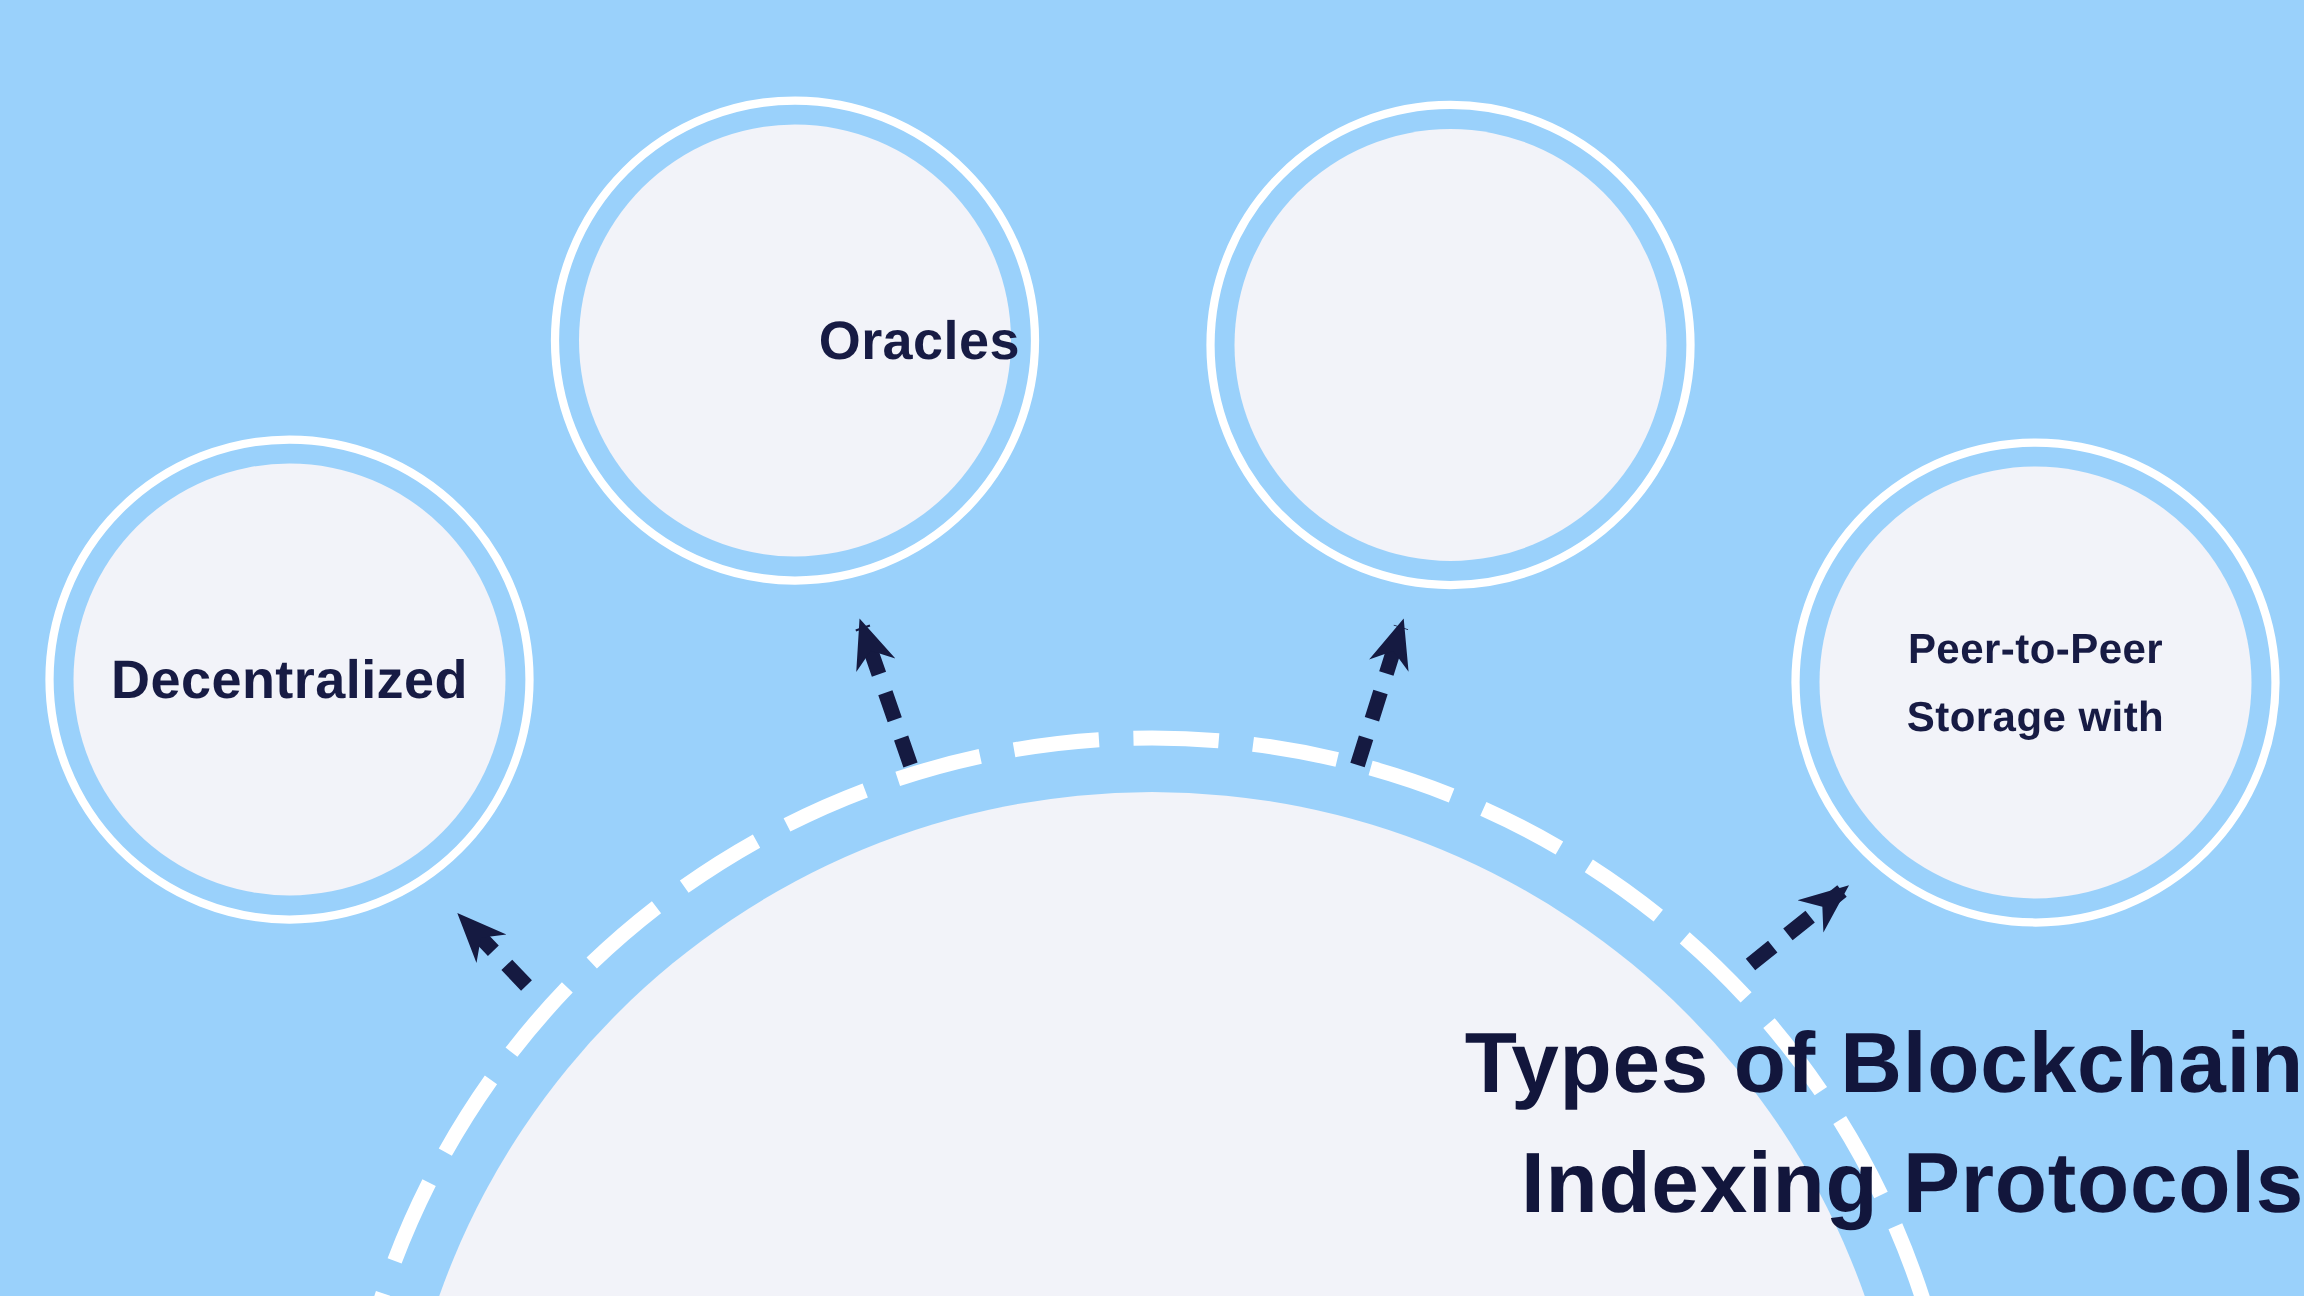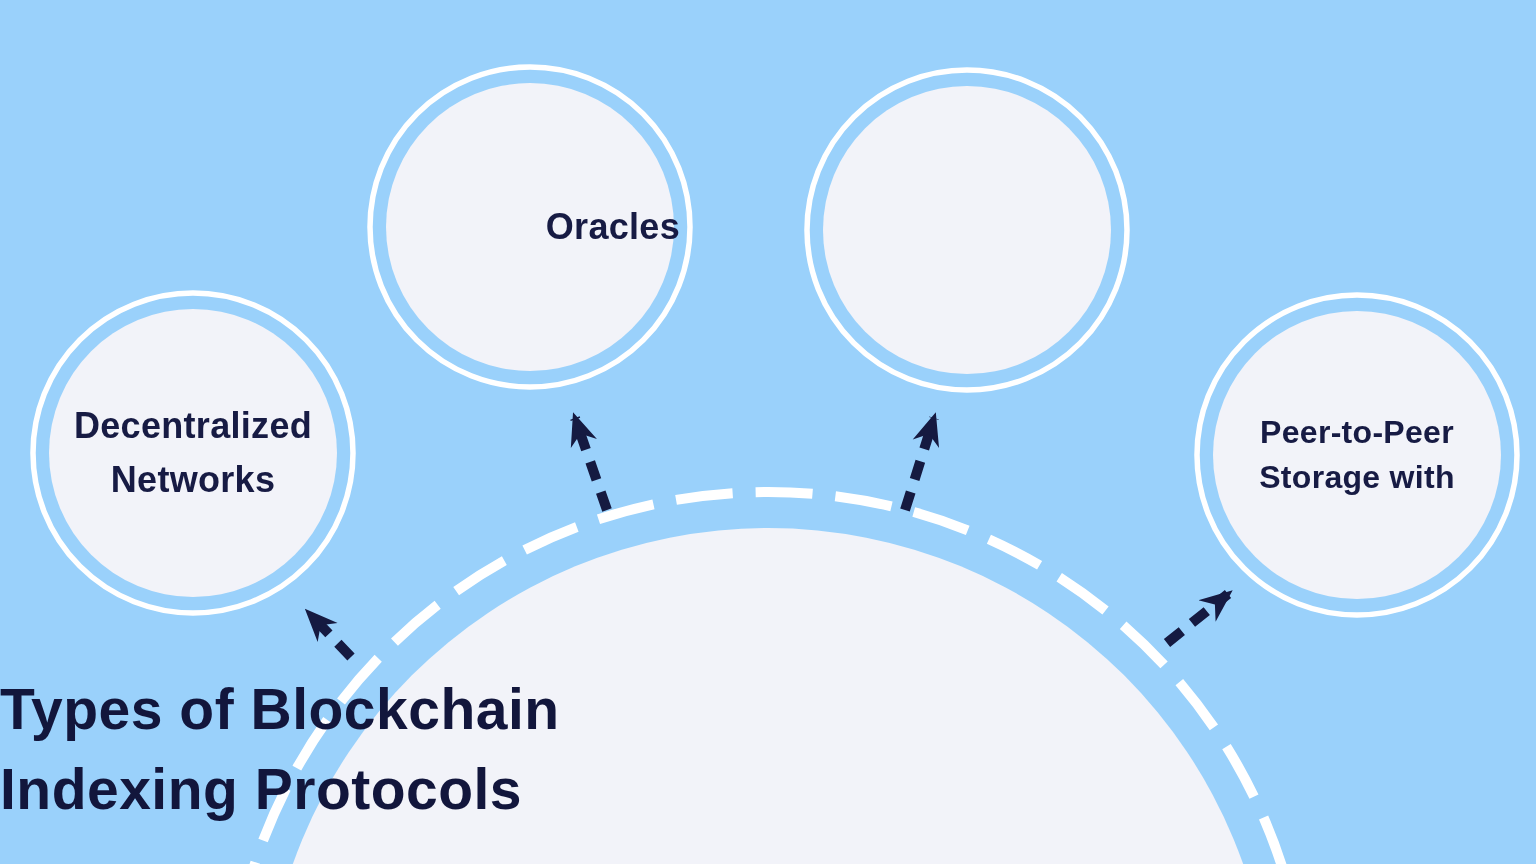--- a/index.html
+++ b/index.html
@@ -40,29 +40,29 @@
     justify-content: center;
     text-align: center;
     color: var(--color-text);
     font-weight: bold;
     font-size: 36px;
     line-height: 54px;
     letter-spacing: 0.3px;
     pointer-events: none;
   }
   .node-label.small {
-    font-size: 32px;
+    font-size: 28px;
     line-height: 45px;
   }
   .diagram-title {
     position: absolute;
     left: 0;
     top: 669px;
     width: 1536px;
-    text-align: left;
+    text-align: right;
     color: var(--color-title);
     font-weight: bold;
     font-size: 57px;
     line-height: 80px;
     letter-spacing: 0.5px;
     pointer-events: none;
   }
 </style>
 </head>
 <body>
@@ -101,21 +101,20 @@
     </g>
 
     <path d="M351,657 L309,613" fill="none" style="stroke: var(--color-arrow);" stroke-width="10" stroke-dasharray="19 13" marker-end="url(#arrowhead)"></path>
     <path d="M607,510 L575,418" fill="none" style="stroke: var(--color-arrow);" stroke-width="10" stroke-dasharray="19 13" marker-end="url(#arrowhead)"></path>
     <path d="M905,510 L934,418" fill="none" style="stroke: var(--color-arrow);" stroke-width="10" stroke-dasharray="19 13" marker-end="url(#arrowhead)"></path>
     <path d="M1167,643 L1228,594" fill="none" style="stroke: var(--color-arrow);" stroke-width="10" stroke-dasharray="19 13" marker-end="url(#arrowhead)"></path>
   </svg>
 
   <div class="node-label" style="left:43px; top:303px;">
     <div>Decentralized</div>
-    <div>Networks</div>
   </div>
 
   <div class="node-label" style="left:380px; top:77px;align-items:flex-end;">
     <div>Oracles</div>
   </div>
 
 
   <div class="node-label small" style="left:1207px; top:305px;">
     <div>Peer-to-Peer</div>
     <div>Storage with</div>

